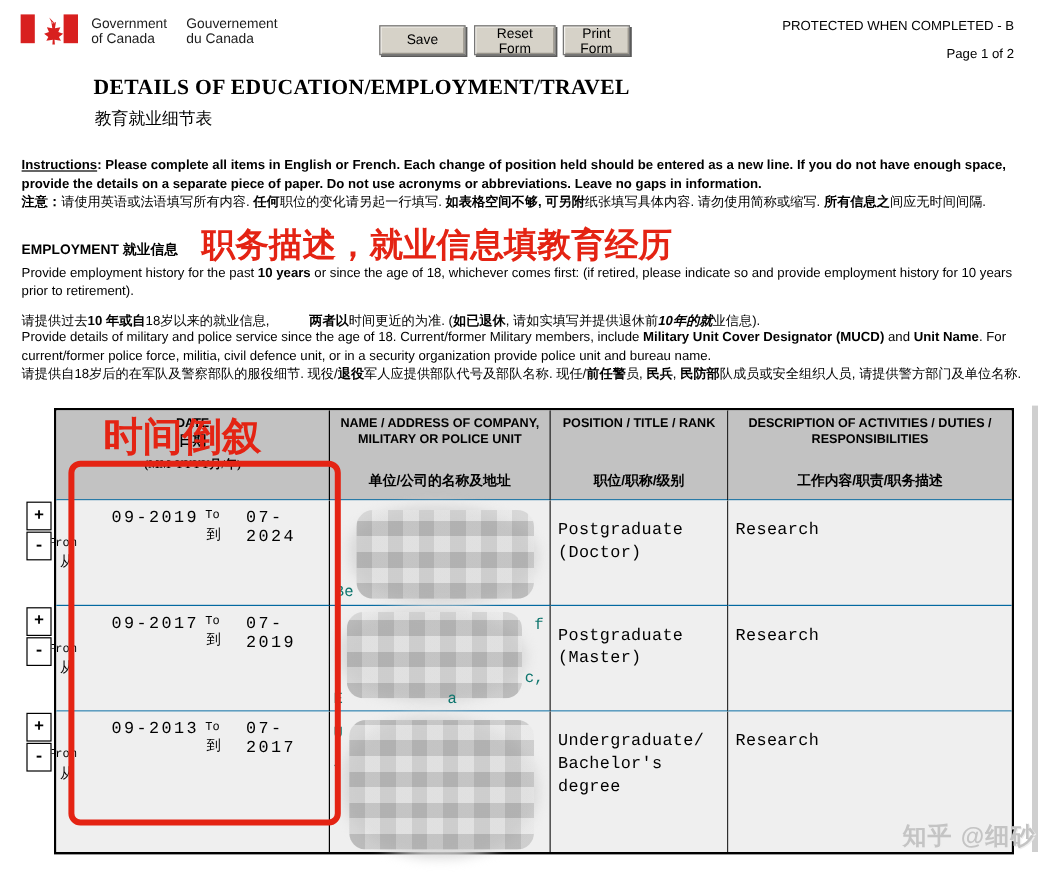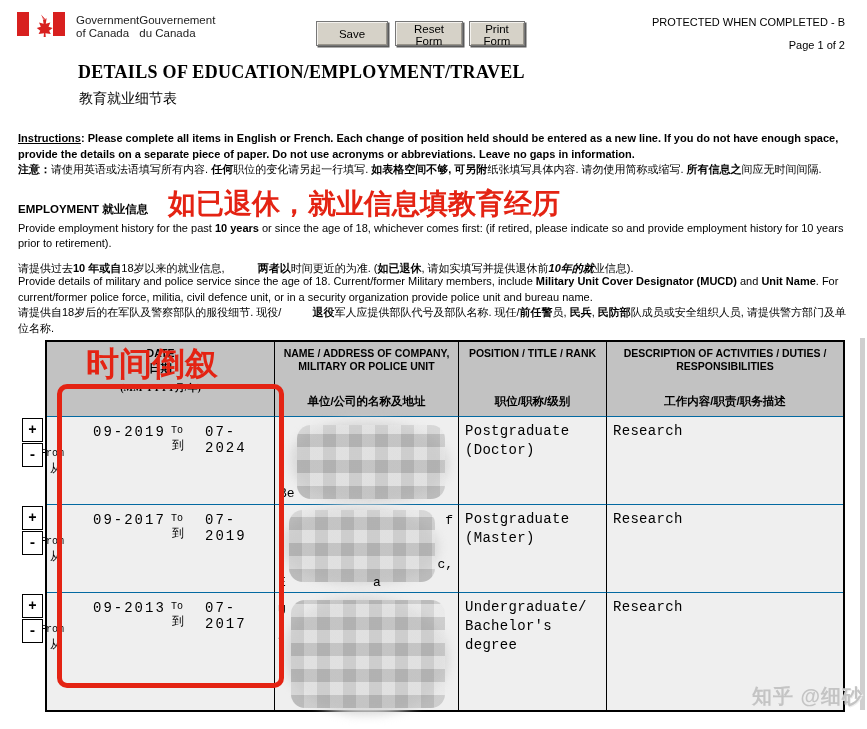--- a/index.html
+++ b/index.html
@@ -3,21 +3,21 @@
 <meta charset="utf-8">
 <style>
   html,body{margin:0;padding:0;background:#fff;}
   #app{position:relative;width:867px;height:729px;background:#fff;overflow:hidden;
        font-family:"Liberation Sans","DejaVu Sans",sans-serif;color:#000;}
   .pre{white-space:pre-line;}
   .mono{font-family:"Liberation Mono","DejaVu Sans Mono",monospace;}
 
   
   .flag{position:absolute;left:17px;top:11px;width:48px;height:26px;}
-  .dept{position:absolute;left:76px;top:14px;display:flex;font-size:11.5px;line-height:13px;color:#1c1c1c;}
+  .dept{position:absolute;left:76px;top:14px;display:flex;gap:16px;font-size:11.5px;line-height:13px;color:#1c1c1c;}
   .btn{position:absolute;height:25px;background:#d6d2c8;border:1px solid #777;
        box-shadow:inset 1px 1px 0 #f4f2ee,inset -1px -1px 0 #99958b,1.5px 1.5px 0 #5a5a5a;
        font-family:inherit;font-size:11.5px;color:#000;cursor:pointer;}
   #btn-save{left:316px;top:21px;width:72px;}
   #btn-reset{left:395px;top:21px;width:68px;}
   #btn-print{left:469px;top:21px;width:56px;}
   .protected{position:absolute;right:22px;top:16px;font-size:11px;}
   .pageno{position:absolute;right:22px;top:39px;font-size:11px;}
 
   
@@ -59,23 +59,23 @@
   .dt{left:124px;top:8px;font-size:10px;}
   .dz{left:125px;top:20px;font-size:12px;font-family:"Liberation Sans",sans-serif;}
   .df{left:-7px;top:31px;font-size:10px;}
   .dc{left:3px;top:43px;font-size:12px;font-family:"Liberation Sans",sans-serif;}
 
   
   .blob{position:absolute;background:#d9d9d9;filter:blur(5px);border-radius:45% 55% 50% 50%;}
   .pix{position:absolute;border-radius:14px;filter:blur(.4px);background-image:
        repeating-linear-gradient(0deg,rgba(145,145,145,.32) 0 13px,rgba(232,232,232,.32) 13px 26px),
        repeating-linear-gradient(90deg,rgba(150,150,150,.36) 0 13px,rgba(228,228,228,.30) 13px 26px);}
-  .frag{position:absolute;font-size:13px;color:#000000;}
-
-  .valcell{padding:5px 6px;font-size:14px;line-height:19px;letter-spacing:.3px;}
+  .frag{position:absolute;font-size:13px;color:#0f766e;}
+
+  .valcell{padding:16px 6px;font-size:14px;line-height:19px;letter-spacing:.3px;}
 
   
   .rowbtn{position:absolute;left:22px;width:21px;height:24px;background:#fff;border:1.5px solid #000;
           box-sizing:border-box;display:flex;align-items:center;justify-content:center;
           font:bold 14px "Liberation Mono",monospace;padding:0;cursor:pointer;z-index:3;}
 
   .watermark{position:absolute;left:752px;top:683px;font-size:20px;font-weight:bold;color:#c4c4c4;
              letter-spacing:1px;text-shadow:1px 1px 0 #eee;z-index:7;}
   .edgestrip{position:absolute;right:2px;top:338px;width:5px;height:372px;background:#cfcfcf;}
 </style>
@@ -104,31 +104,31 @@
   <div class="pageno">Page 1 of 2</div>
 
   <div class="title-en">DETAILS OF EDUCATION/EMPLOYMENT/TRAVEL</div>
   <div class="title-zh">教育就业细节表</div>
 
   <div id="instr" class="para">
     <div><span style="font-weight: bold; text-decoration: underline; text-align: center;">Instructions</span><span style="font-weight: bold;">: Please complete all items in English or French. Each change of position held should be entered as a new line. If you do not have enough space, provide the details on a separate piece of paper. Do not use acronyms or abbreviations. Leave no gaps in information.</span></div>
     <div><span style="font-weight: bold;">注意：</span><span>请使用英语或法语填写所有内容. </span><span style="font-weight: bold;">任何</span><span>职位的变化请另起一行填写. </span><span style="font-weight: bold;">如表格空间不够, 可另附</span><span>纸张填写具体内容. 请勿使用简称或缩写. </span><span style="font-weight: bold;">所有信息之</span><span>间应无时间间隔.</span></div>
   </div>
 
-  <div class="note1 red-ink" style="color: rgb(228, 35, 19);">如已退休，就业信息填教育经历</div>
+  <div class="note1 red-ink" style="color: rgb(228, 35, 19);">职务描述，就业信息填教育经历</div>
 
   <div id="emp" class="para">
     <div class="sect">EMPLOYMENT 就业信息</div>
     <div><span>Provide employment history for the past </span><span style="font-weight: bold;">10 years</span><span> or since the age of 18, whichever comes first: (if retired, please indicate so and provide employment history for 10 years prior to retirement).</span></div>
     <div class="zh"><span>请提供过去</span><span style="font-weight: bold;">10 年或自</span><span>18岁以来的就业信息, </span><span style="font-weight: bold; padding-left: 30px;">两者以</span><span>时间更近的为准. (</span><span style="font-weight: bold;">如已退休</span><span>, 请如实填写并提供退休前</span><span style="font-weight: bold; font-style: italic;">10年的就</span><span>业信息).</span></div>
   </div>
 
   <div id="mil" class="para">
     <div><span>Provide details of military and police service since the age of 18. Current/former Military members, include </span><span style="font-weight: bold;">Military Unit Cover Designator (MUCD)</span><span> and </span><span style="font-weight: bold;">Unit Name</span><span>. For current/former police force, militia, civil defence unit, or in a security organization provide police unit and bureau name.</span></div>
-    <div><span>请提供自18岁后的在军队及警察部队的服役细节. 现役/</span><span style="font-weight: bold; margin-left: 31px;">退役</span><span>军人应提供部队代号及部队名称. 现任/</span><span style="font-weight: bold;">前任警</span><span>员, </span><span style="font-weight: bold;">民兵</span><span>, </span><span style="font-weight: bold;">民防部</span><span>队成员或安全组织人员, 请提供警方部门及单位名称.</span></div>
+    <div><span>请提供自18岁后的在军队及警察部队的服役细节. 现役/</span><span style="font-weight: bold;">退役</span><span>军人应提供部队代号及部队名称. 现任/</span><span style="font-weight: bold;">前任警</span><span>员, </span><span style="font-weight: bold;">民兵</span><span>, </span><span style="font-weight: bold;">民防部</span><span>队成员或安全组织人员, 请提供警方部门及单位名称.</span></div>
   </div>
 
   <div class="note2 red-ink" style="color: rgb(228, 35, 19);">时间倒叙</div>
   <div class="redbox" style="border-color: rgb(228, 35, 19);"></div>
 
   <button class="rowbtn mono" style="top:418px">+</button>
   <button class="rowbtn mono" style="top:443px">-</button>
   <button class="rowbtn mono" style="top:506px">+</button>
   <button class="rowbtn mono" style="top:531px">-</button>
   <button class="rowbtn mono" style="top:594px">+</button>

